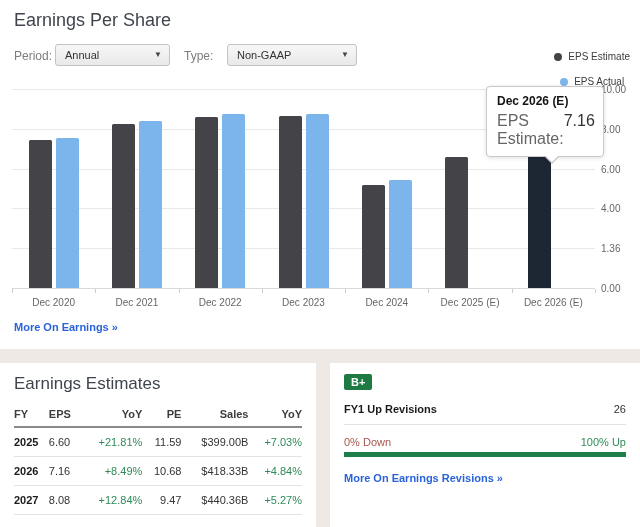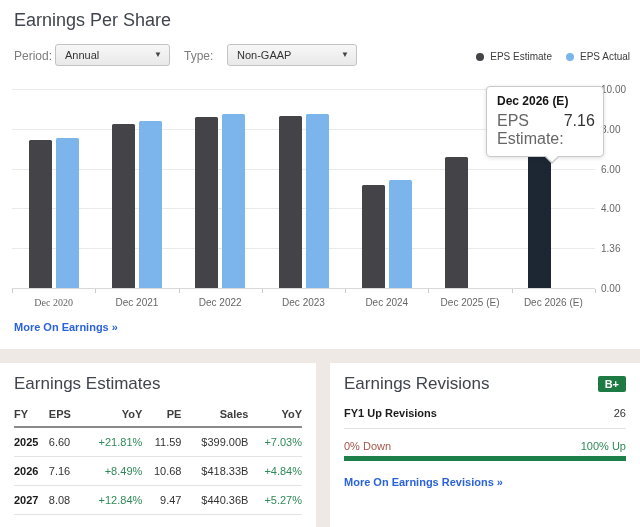--- a/index.html
+++ b/index.html
@@ -26,21 +26,21 @@
     background:linear-gradient(#f7f7f7,#e9e9e9);
     border:1px solid #c3c3c3;border-radius:3px;
     display:flex;align-items:center;justify-content:space-between;
     font-size:11px;color:#333;padding:0 7px 0 9px;cursor:pointer;
   }
   #period-select{left:55px;width:115px;}
   #type-select{left:227px;width:130px;}
   .caret{font-size:8px;color:#444;line-height:1;}
 
   
-  #chart-legend{position:absolute;right:10px;top:51px;display:flex;gap:14px;align-items:center;}
+  #chart-legend{position:absolute;right:10px;top:51px;display:flex;gap:14px;align-items:center;flex-direction:column;}
   .legend-item{display:flex;align-items:center;gap:6px;font-size:10px;color:#3c3c3c;cursor:pointer;}
   .legend-dot{width:8px;height:8px;border-radius:50%;display:inline-block;}
 
   
   #plot-area{position:absolute;left:12px;top:89px;width:583px;height:199px;border-bottom:1px solid #d9d9d9;}
   .gridline{position:absolute;left:0;width:100%;height:1px;background:#e9e9e9;}
   .bar{position:absolute;bottom:0;border-radius:1.5px 1.5px 0 0;}
   .xtick{position:absolute;width:1px;height:4px;background:#ccc;bottom:-5px;}
   #y-labels{position:absolute;left:601px;top:89px;width:36px;height:199px;}
   #y-labels span{position:absolute;font-size:10px;color:#666;left:0;}
@@ -147,21 +147,21 @@
     </div>
   <div id="y-labels">
       <span style="top: -5px;">10.00</span>
       <span style="top: 34.8px;">8.00</span>
       <span style="top: 74.6px;">6.00</span>
       <span style="top: 114.4px;">4.00</span>
       <span style="top: 154.2px;">1.36</span>
       <span style="top: 194px;">0.00</span>
     </div>
   <div id="x-labels">
-      <span style="left: 0px; width: 83.2857px; font-family: Liberation Serif, serif;">Dec 2020</span>
+      <span style="left: 0px; width: 83.2857px;">Dec 2020</span>
       <span style="left: 83.2857px; width: 83.2857px;">Dec 2021</span>
       <span style="left: 166.571px; width: 83.2857px;">Dec 2022</span>
       <span style="left: 249.857px; width: 83.2857px;">Dec 2023</span>
       <span style="left: 333.143px; width: 83.2857px;">Dec 2024</span>
       <span style="left: 416.429px; width: 83.2857px;">Dec 2025 (E)</span>
       <span style="left: 499.714px; width: 83.2857px;">Dec 2026 (E)</span>
     </div>
 
   <div id="chart-tooltip">
     <div class="tt-title">Dec 2026 (E)</div>
@@ -214,21 +214,20 @@
           <td class="ar">$440.36B</td>
           <td class="ar green">+5.27%</td>
         </tr>
       </tbody>
   </table>
 
 </div>
 
 <div class="card" id="rev-card">
   <div id="rev-header">
-    <h2 class="section-title">Earnings Revisions</h2>
     <span id="rev-grade" style="background: rgb(30, 122, 67);">B+</span>
   </div>
   <div id="rev-rows">
       <div class="rev-row">
         <span class="rev-label">FY1 Up Revisions</span>
         <span class="rev-value">26</span>
       </div>
     </div>
   <div id="rev-meter-labels">
     <span id="meter-down-label">0% Down</span>

